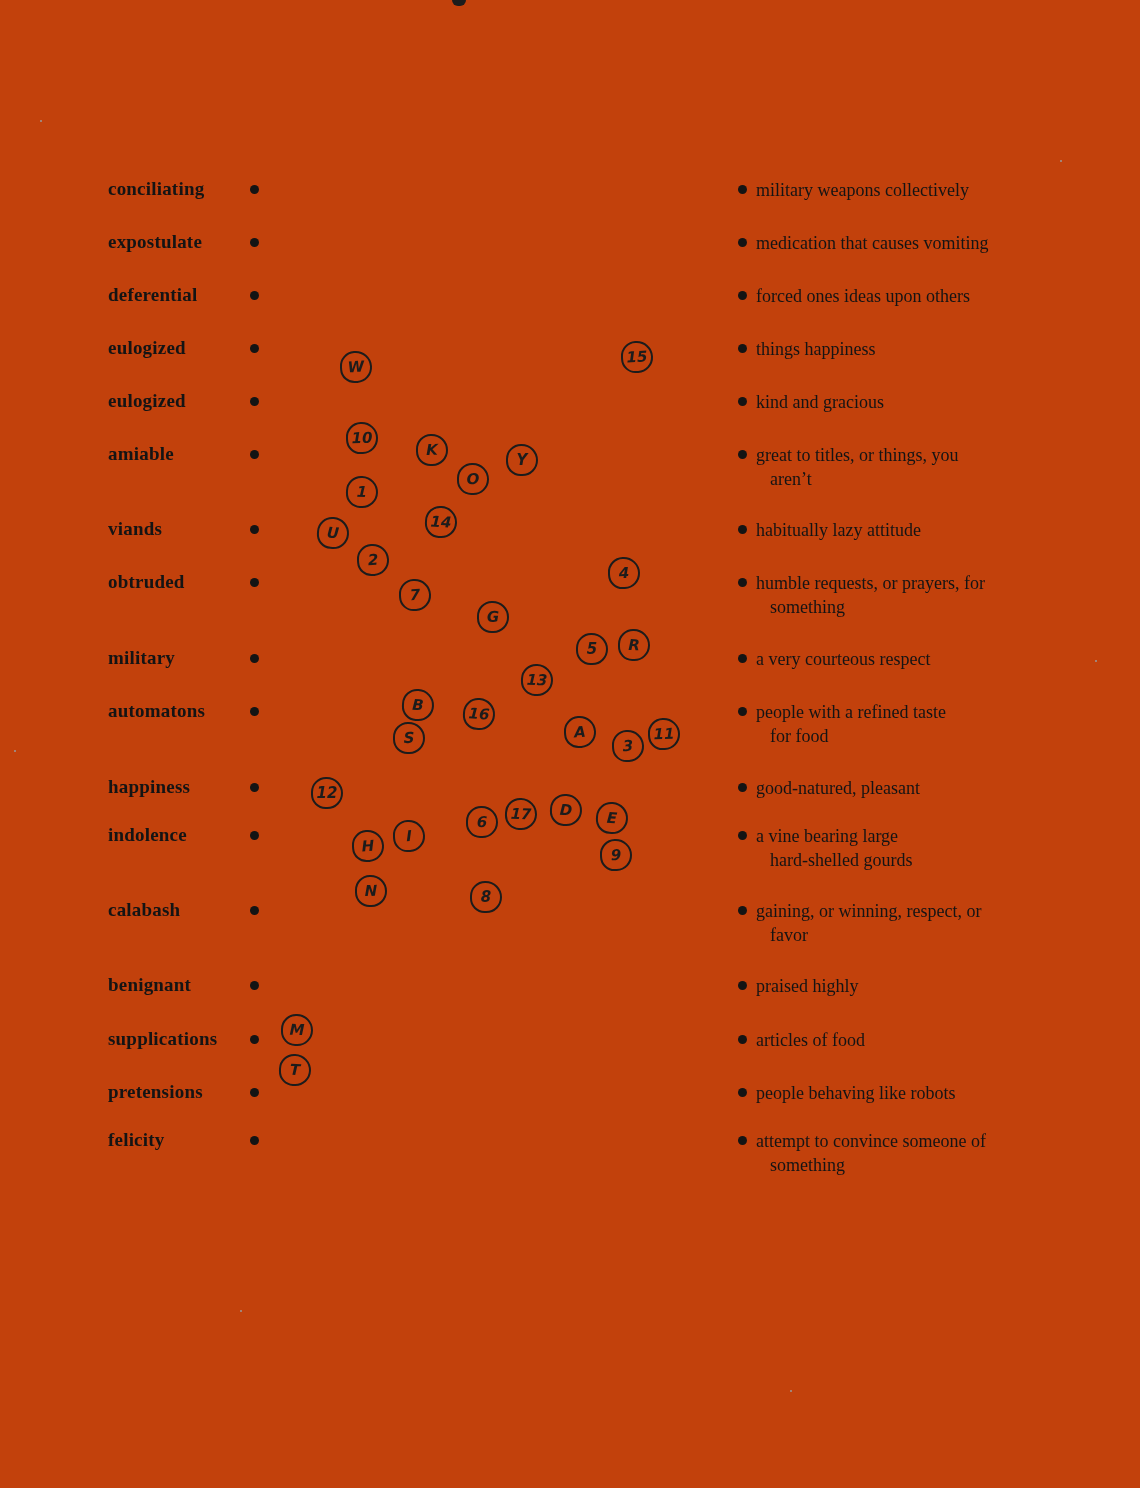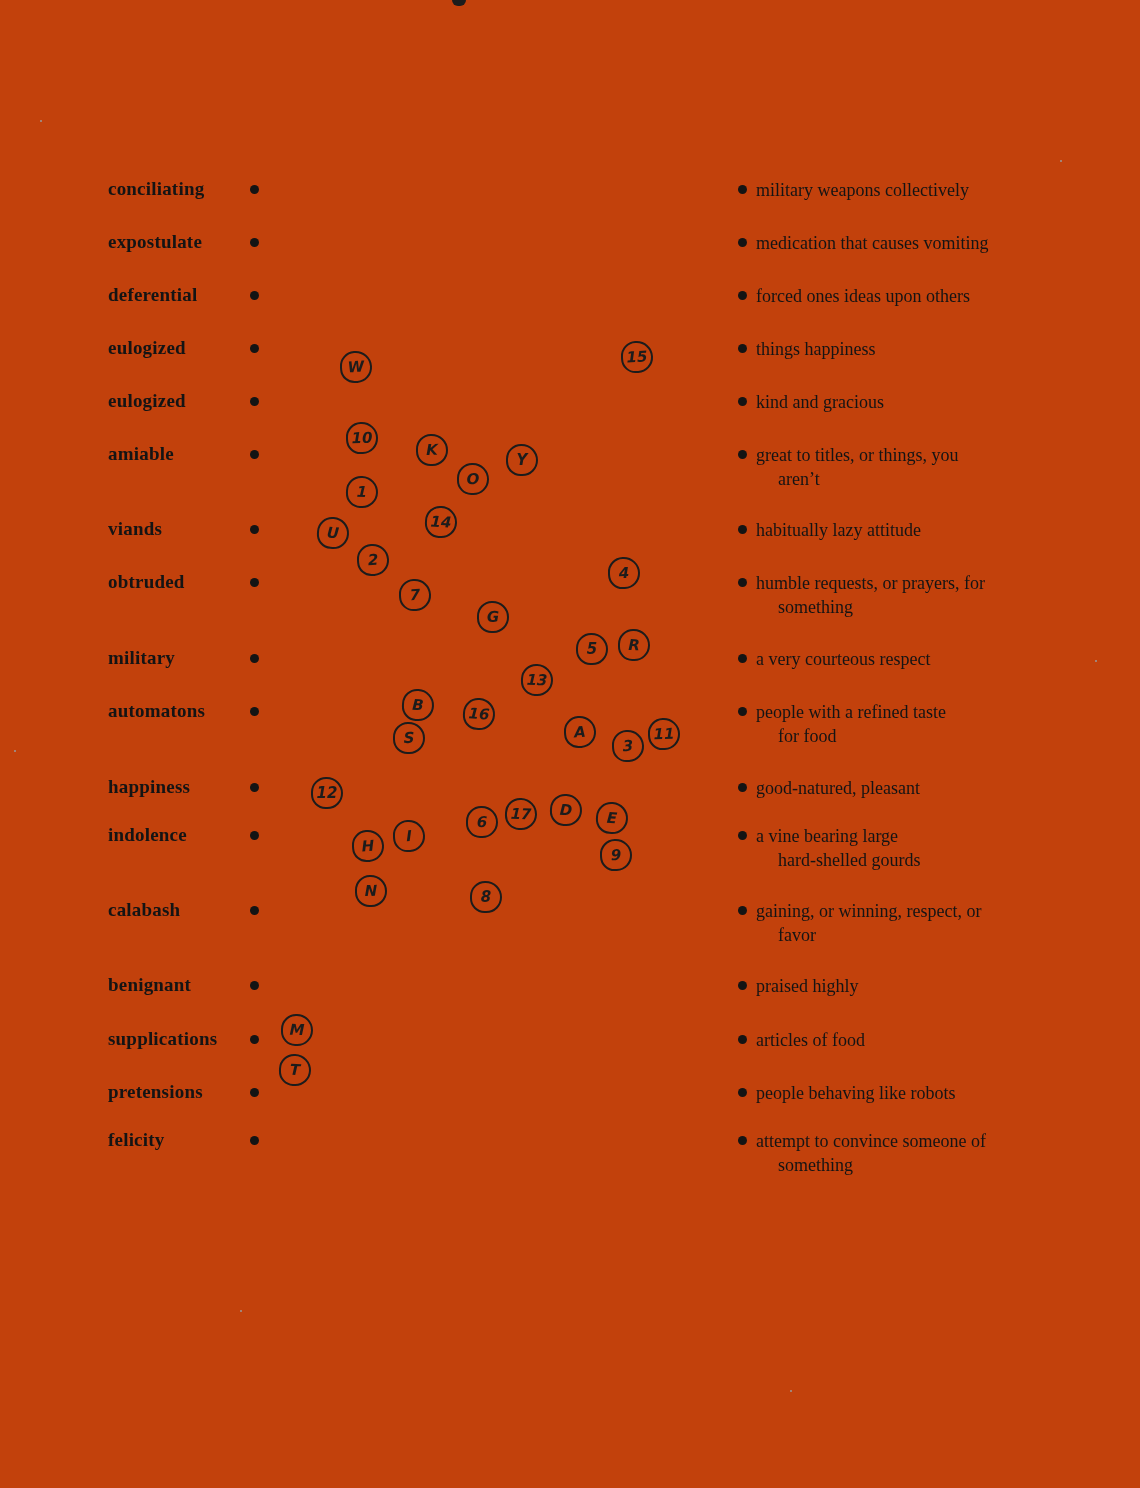--- a/index.html
+++ b/index.html
@@ -43,21 +43,21 @@
   .def {
     position: absolute;
     left: 756px;
     top: 0;
     font-size: 18px;
     width: 300px;
     line-height: 24px;
   }
   .def-line2 {
     display: block;
-    margin-left: 22px;
+    margin-left: 14px;
   }
   .def-line2:empty { display: none; }
   .mark {
     position: absolute;
     width: 32px;
     height: 32px;
     box-sizing: border-box;
     border: 2px solid #1c1c1c;
     border-radius: 48% 52% 50% 46%;
     display: flex;

